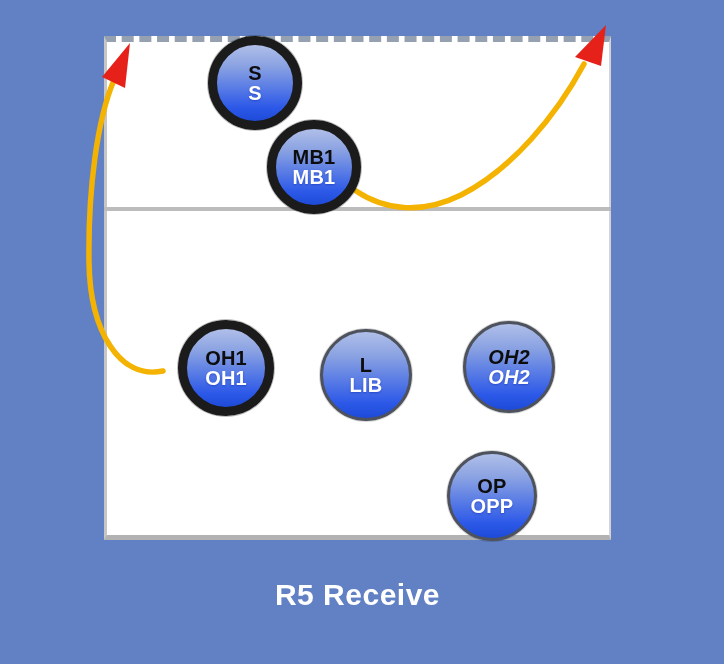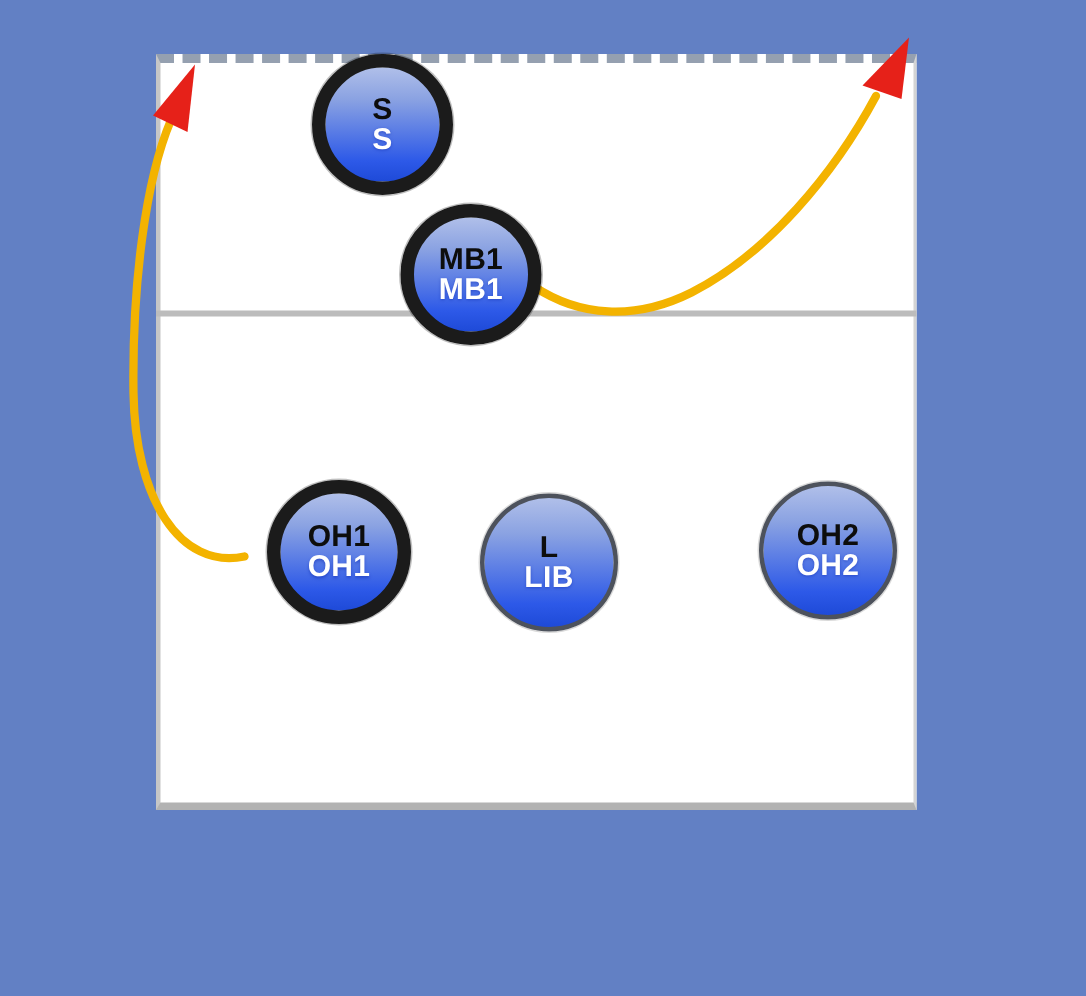--- a/index.html
+++ b/index.html
@@ -96,33 +96,38 @@
   <div class="court"></div>
   <div class="net"></div>
 
   <svg class="arrows" viewBox="0 0 724 664" xmlns="http://www.w3.org/2000/svg">
       <path d="M 163 371 C 120 380 90 332 89 262 C 88 190 97 120 114 80" fill="none" stroke="#F3B300" stroke-width="5.5" stroke-linecap="round"></path>
       <polygon points="130,43 102,77 125,88" fill="#E62119"></polygon>
       <path d="M 356 191 C 386 211 423 214 461 195 C 512 169 556 116 584 64" fill="none" stroke="#F3B300" stroke-width="5.5" stroke-linecap="round"></path>
       <polygon points="606,25 575,57 601,66" fill="#E62119"></polygon>
     </svg>
 
+  <div class="caption">R5 Receive</div>
 <div class="player thick" style="left: 208px; top: 36px; width: 94px; height: 94px;">
       <span class="label-top">S</span>
       <span class="label-bottom">S</span>
     </div>
-    <div class="player thick" style="left: 267px; top: 136px; width: 94px; height: 94px;">
+    <div class="player thick" style="left: 267px; top: 120px; width: 94px; height: 94px;">
       <span class="label-top">MB1</span>
       <span class="label-bottom">MB1</span>
     </div>
     <div class="player thick" style="left: 178px; top: 320px; width: 96px; height: 96px;">
       <span class="label-top">OH1</span>
       <span class="label-bottom">OH1</span>
     </div>
     <div class="player thin" style="left: 320px; top: 329px; width: 92px; height: 92px;">
       <span class="label-top">L</span>
       <span class="label-bottom">LIB</span>
     </div>
-    <div class="player thin" style="left: 506px; top: 321px; width: 92px; height: 92px;">
+    <div class="player thin" style="left: 463px; top: 321px; width: 92px; height: 92px; font-style: italic;">
       <span class="label-top">OH2</span>
       <span class="label-bottom">OH2</span>
+    </div>
+    <div class="player thin" style="left: 447px; top: 451px; width: 90px; height: 90px;">
+      <span class="label-top">OP</span>
+      <span class="label-bottom">OPP</span>
     </div>
   </div>
 
 </body></html>

